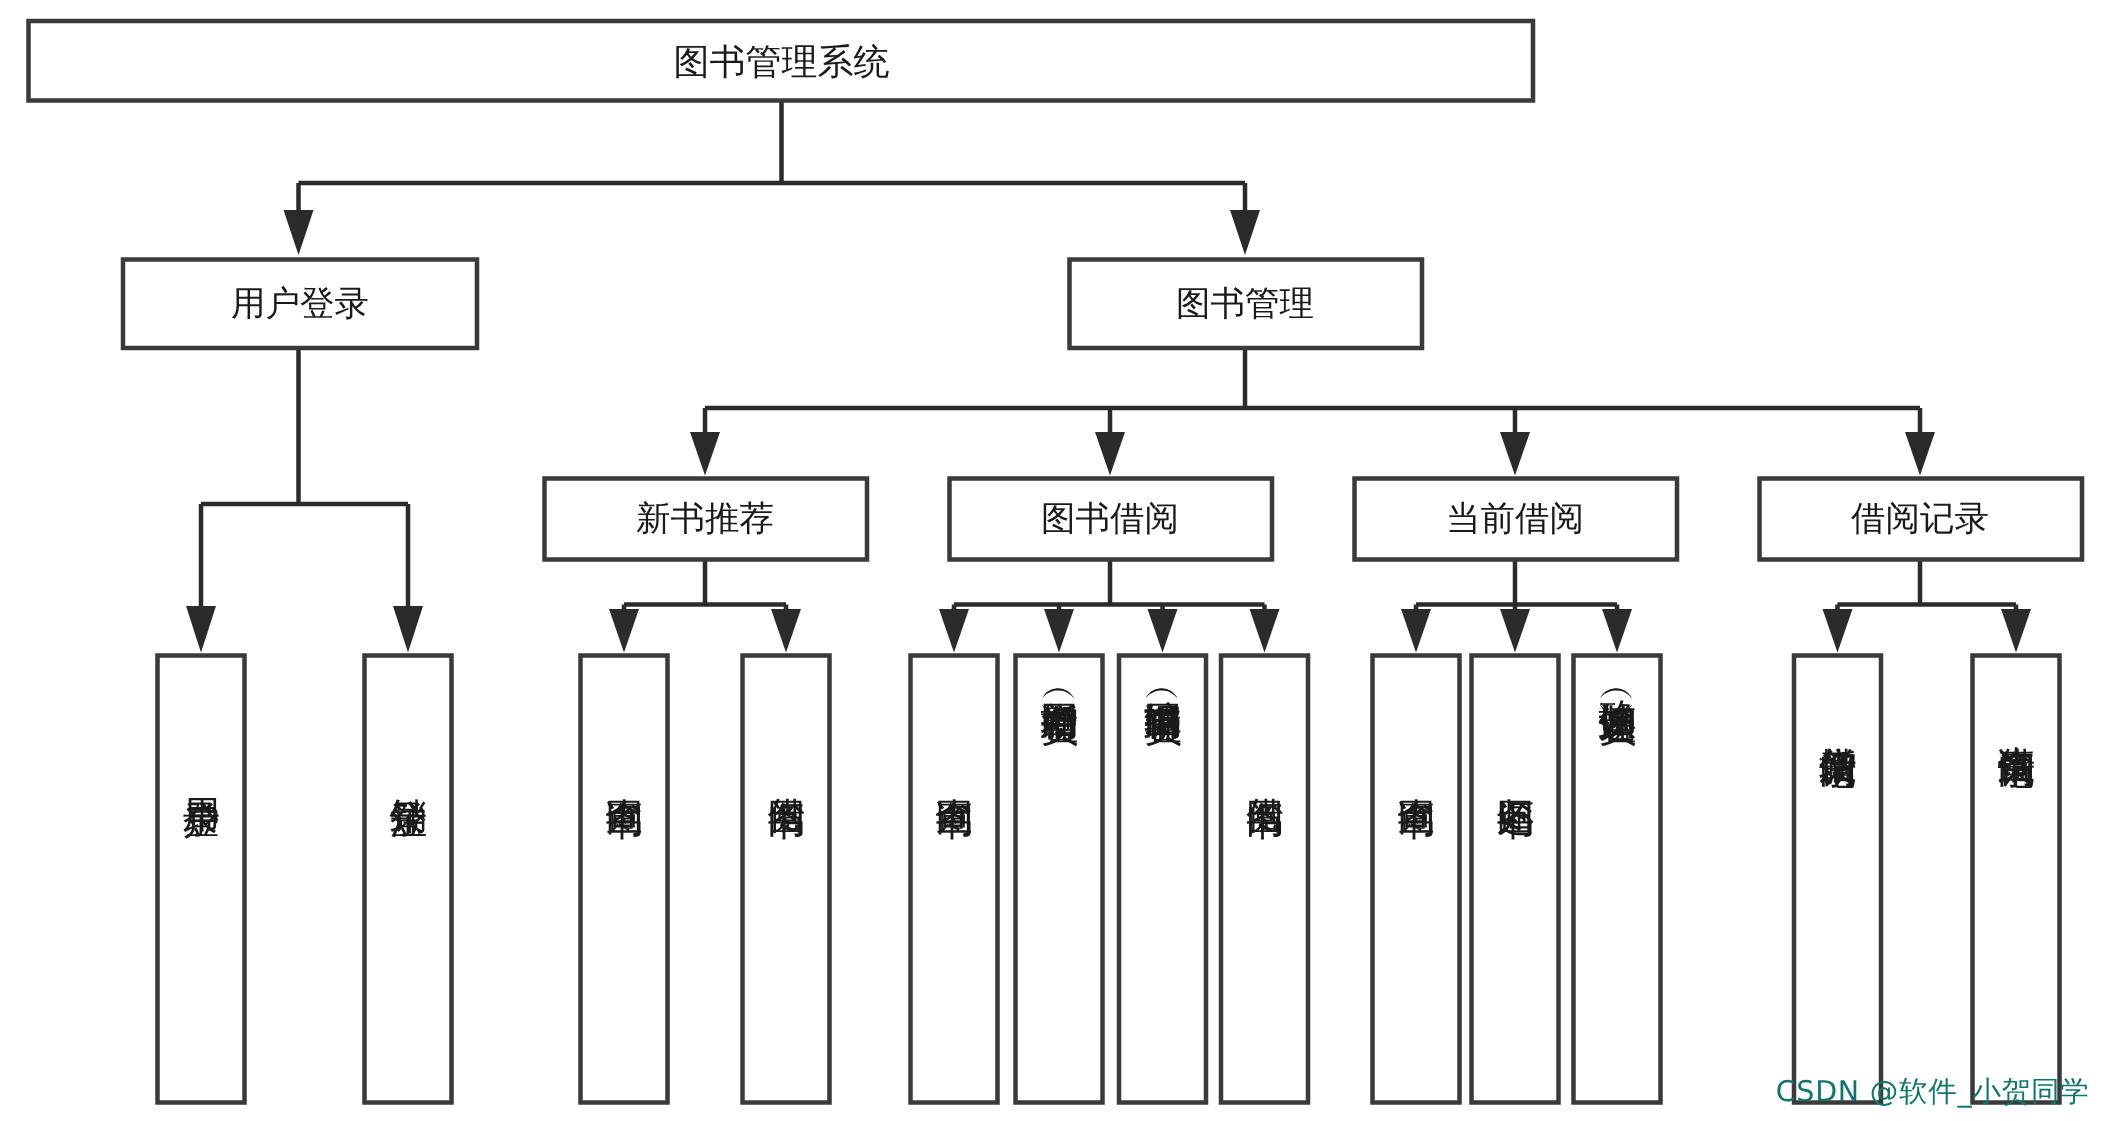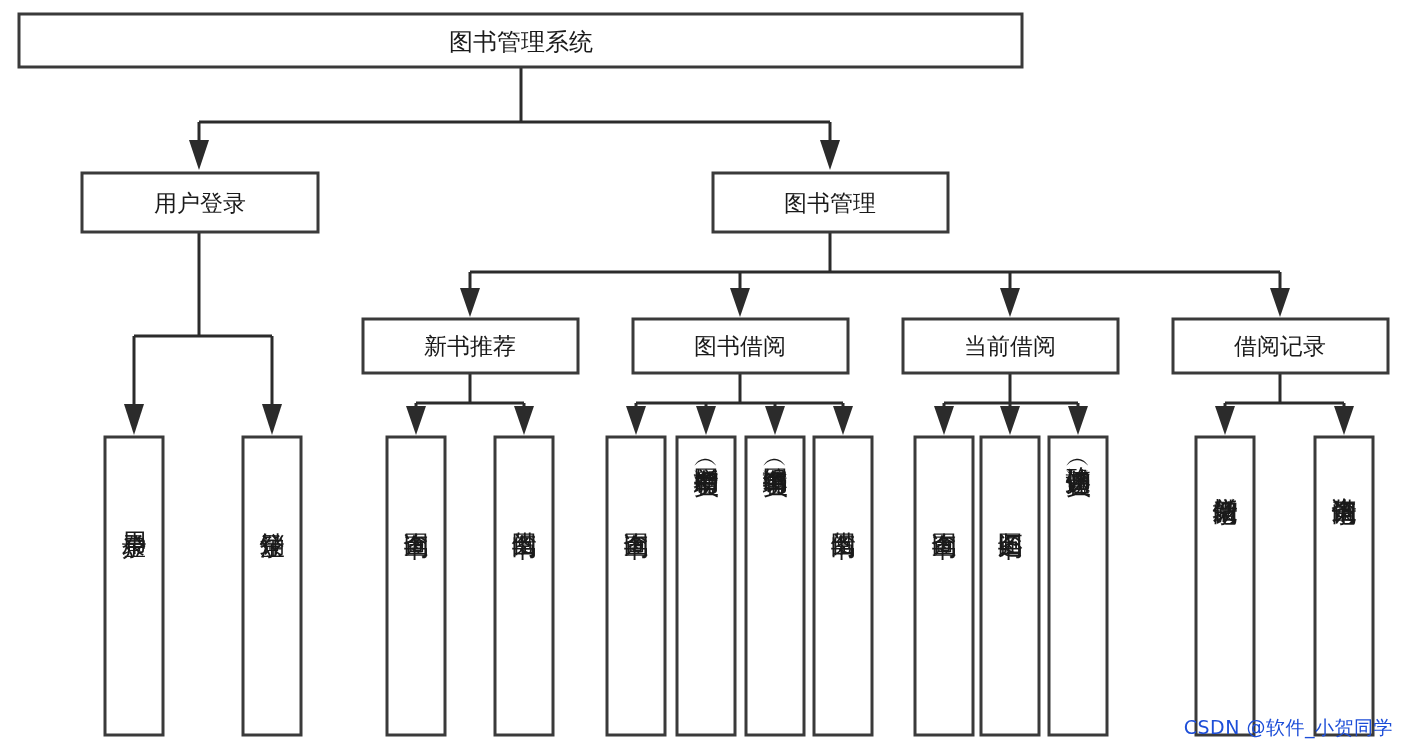--- a/index.html
+++ b/index.html
@@ -66,21 +66,21 @@
     align-items: flex-start;
     justify-content: center;
     pointer-events: none;
   }
   .watermark {
     position: absolute;
     right: 12px;
     bottom: 6px;
     font-family: "DejaVu Sans", "Liberation Sans", sans-serif;
     font-size: 19px;
-    color: #1d4ed8;
+    color: #0f766e;
     white-space: nowrap;
     letter-spacing: 0.5px;
   }
 </style>
 </head>
 <body>
 
 <svg id="diagram" viewBox="0 0 1405 747">
 
   <g>

